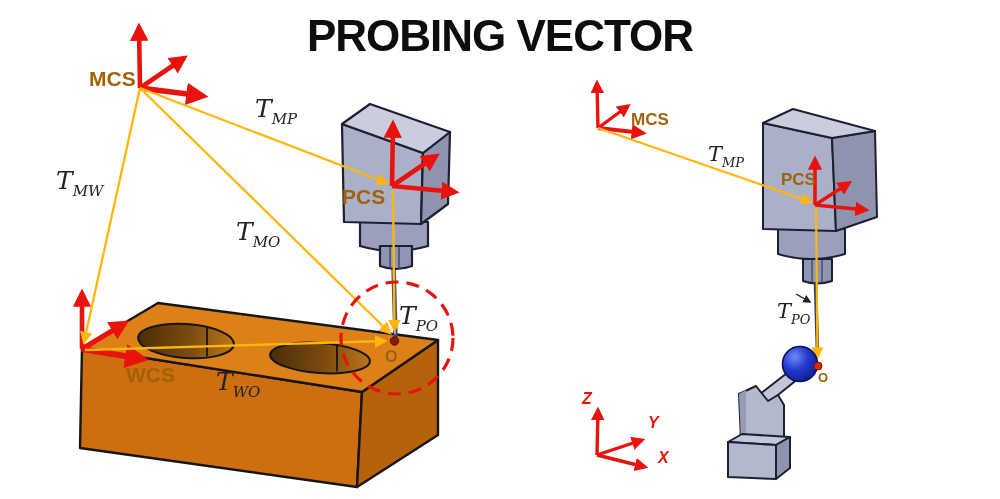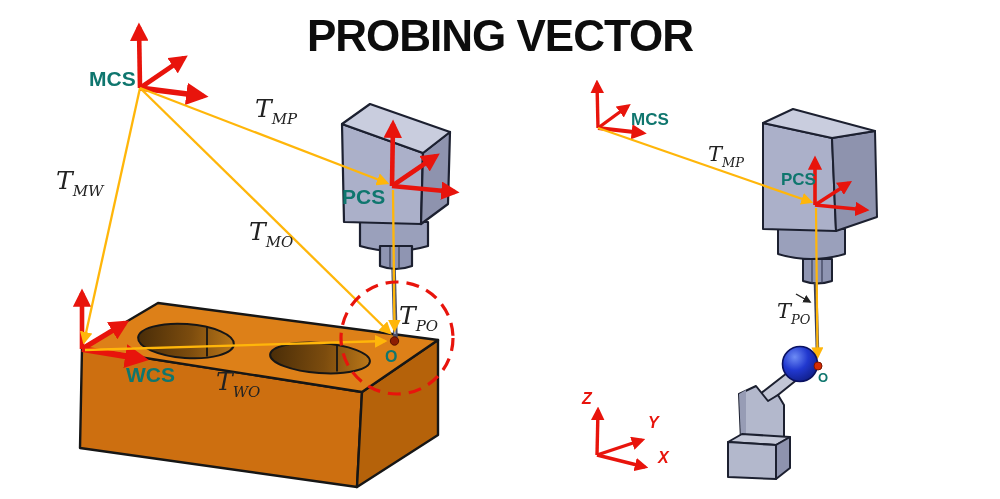--- a/index.html
+++ b/index.html
@@ -1,19 +1,19 @@
 <!DOCTYPE html>
 <html><head>
 <meta charset="utf-8">
 <style>
   html,body{margin:0;padding:0;background:#ffffff;}
   .figure{position:relative;width:1000px;height:499px;background:#ffffff;overflow:hidden;
           font-family:"Liberation Sans",sans-serif;}
   .figure svg{position:absolute;left:0;top:0;}
-  .lbl{position:absolute;font-family:"Liberation Sans",sans-serif;font-weight:bold;color:#0f766e;
+  .lbl{position:absolute;font-family:"Liberation Sans",sans-serif;font-weight:bold;color:#a16207;
        line-height:1;white-space:nowrap;}
   .title{top:14px;left:50%;transform:translateX(-50%);font-size:44px;font-weight:800;
          letter-spacing:-1px;color:#0d0d0d;text-align:center;}
   .cs{font-size:21px;}
   .cs-sm{font-size:17px;}
   .o-lbl{font-size:16px;}
   .o-sm{font-size:13px;}
   .vec{position:absolute;font-family:"DejaVu Serif",serif;font-style:italic;color:#222222;
        line-height:1;white-space:nowrap;}
   .vec .T{font-size:25px;}
@@ -163,21 +163,21 @@
 
   <div class="lbl title">PROBING VECTOR</div>
 
   <div class="lbl cs" style="left:89px;top:68px;">MCS</div>
   <div class="lbl cs" style="left:84px;top:364px;margin-left:42px;">WCS</div>
   <div class="lbl cs" style="left:342px;top:186px;">PCS</div>
   <div class="lbl o-lbl" style="left:385px;top:349px;">O</div>
 
   <div class="vec" style="left:56px;top:168px;text-align:right;"><span class="T">T</span><span class="sub">MW</span></div>
   <div class="vec" style="left:255px;top:96px;"><span class="T">T</span><span class="sub">MP</span></div>
-  <div class="vec" style="left:249px;top:219px;"><span class="T">T</span><span class="sub">MO</span></div>
+  <div class="vec" style="left:236px;top:219px;"><span class="T">T</span><span class="sub">MO</span></div>
   <div class="vec" style="left:216px;top:345px;margin-top:24px;"><span class="T">T</span><span class="sub">WO</span></div>
   <div class="vec" style="left:399px;top:303px;"><span class="T">T</span><span class="sub">PO</span></div>
 
   <div class="lbl cs-sm" style="left:631px;top:111px;">MCS</div>
   <div class="lbl cs-sm" style="left:781px;top:171px;">PCS</div>
   <div class="lbl o-sm" style="left:818px;top:371px;">O</div>
 
   <div class="vec vec-sm" style="left:708px;top:144px;"><span class="T">T</span><span class="sub">MP</span></div>
   <div class="vec vec-sm" style="left:777px;top:301px;"><span class="T">T</span><span class="sub">PO</span></div>
 

